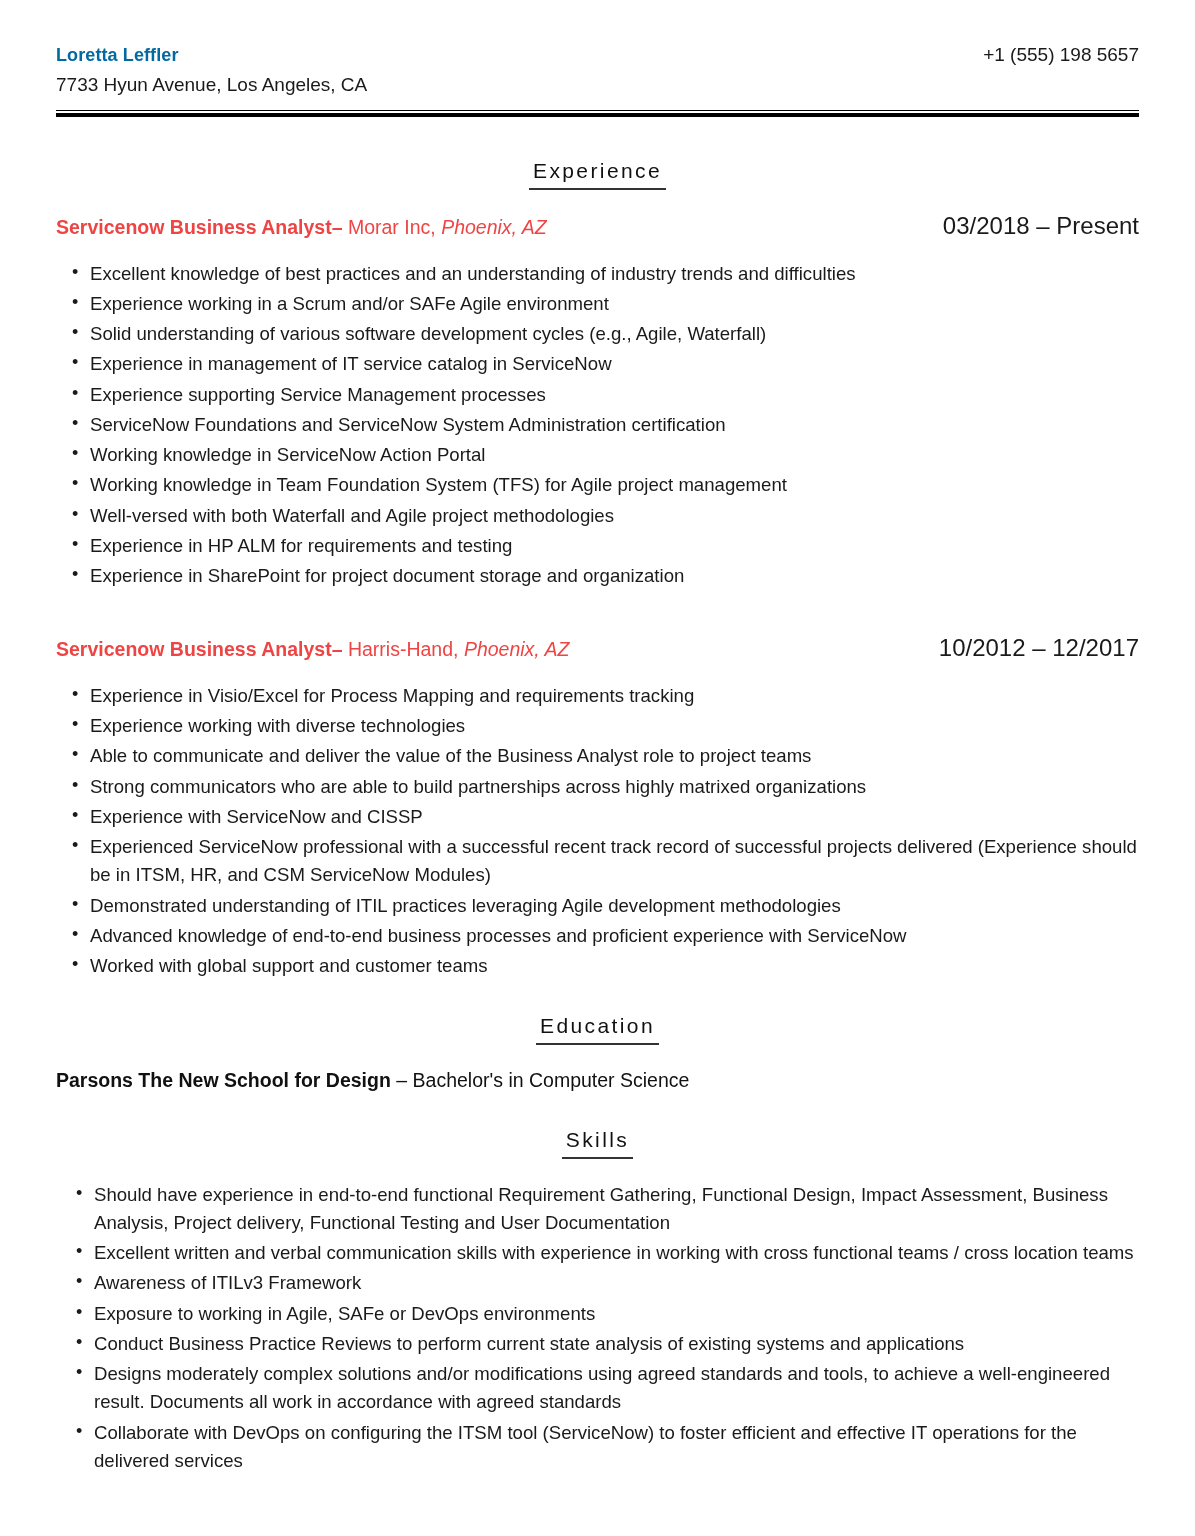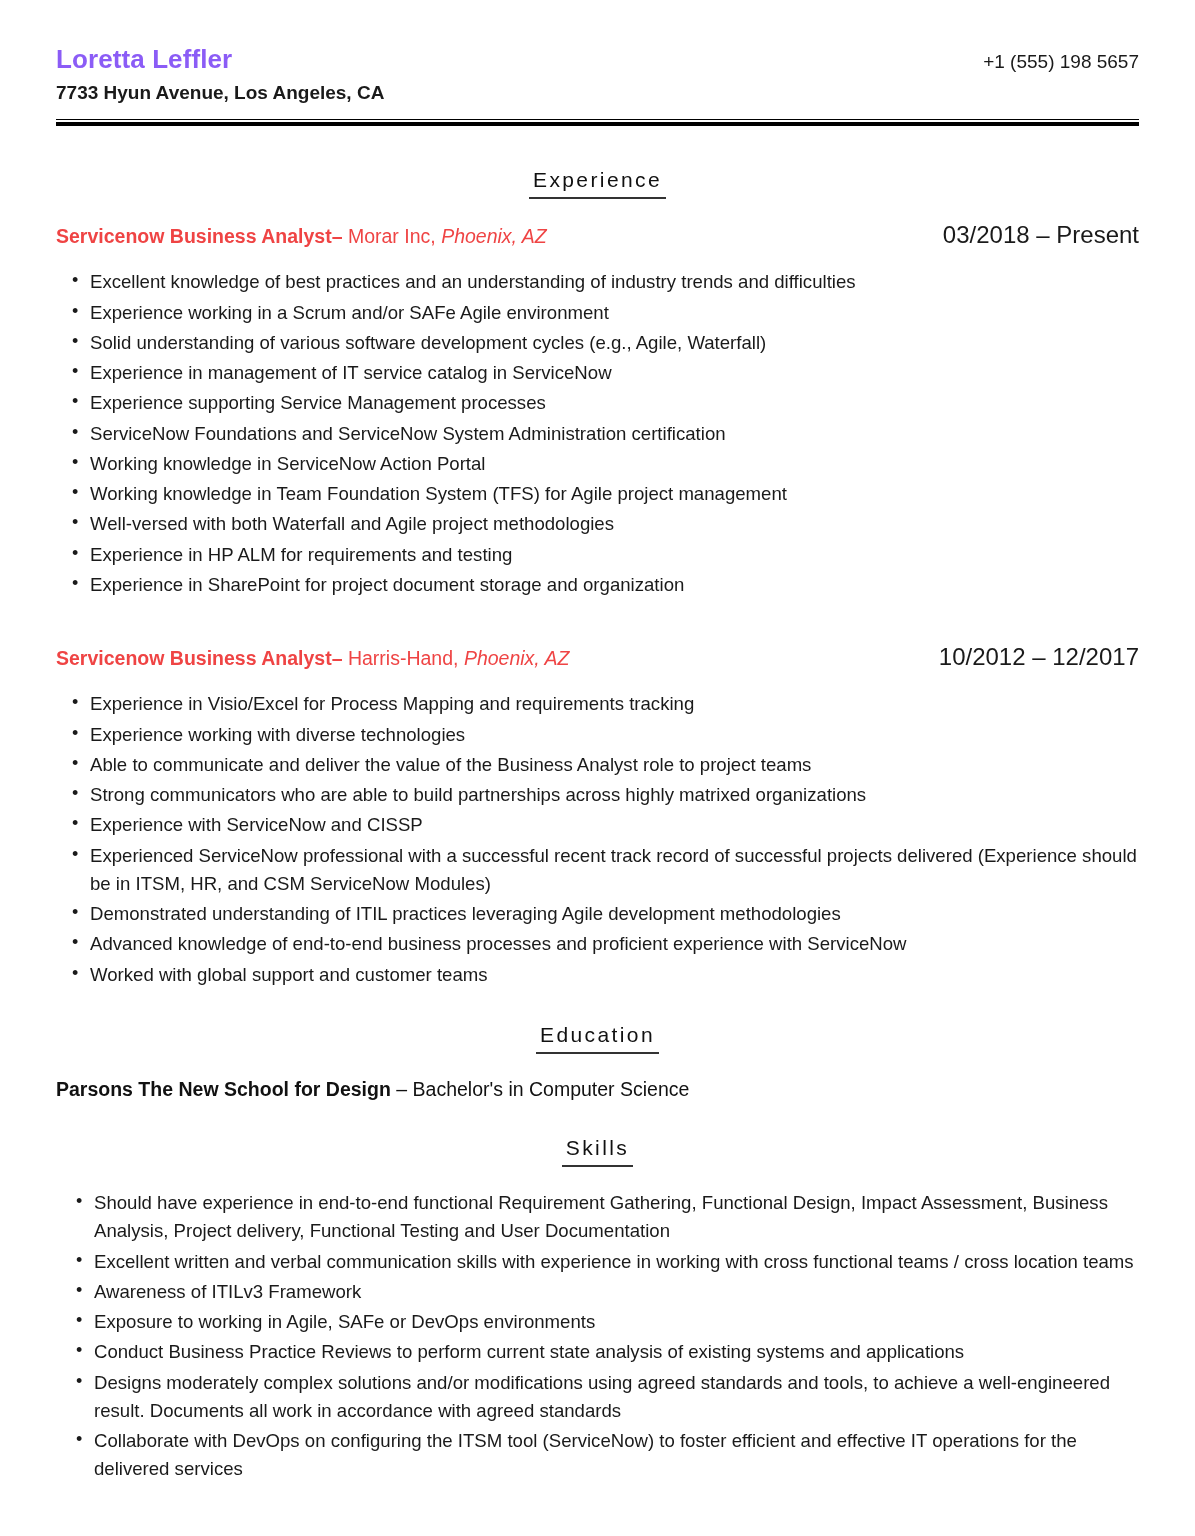--- a/index.html
+++ b/index.html
@@ -22,37 +22,36 @@
     background: #ffffff;
   }
 
   
   .header-row {
     display: flex;
     align-items: baseline;
     justify-content: space-between;
   }
   .name {
-    font-size: 26px;
+    font-size: 18px;
     font-weight: bold;
     letter-spacing: 0.1px;
-    color: #8b5cf6;
+    color: #0369a1;
     line-height: 1.2;
   }
   .phone {
     font-size: 19px;
     color: #1a1a1a;
     white-space: nowrap;
   }
   .address {
     font-size: 19px;
     color: #1a1a1a;
     margin-top: 6px;
     line-height: 1.25;
-    font-weight: bold;
   }
   .rule-wrap {
     margin-top: 14px;
   }
   .rule-thin {
     height: 1px;
     background: #000000;
   }
   .rule-gap {
     height: 2px;

